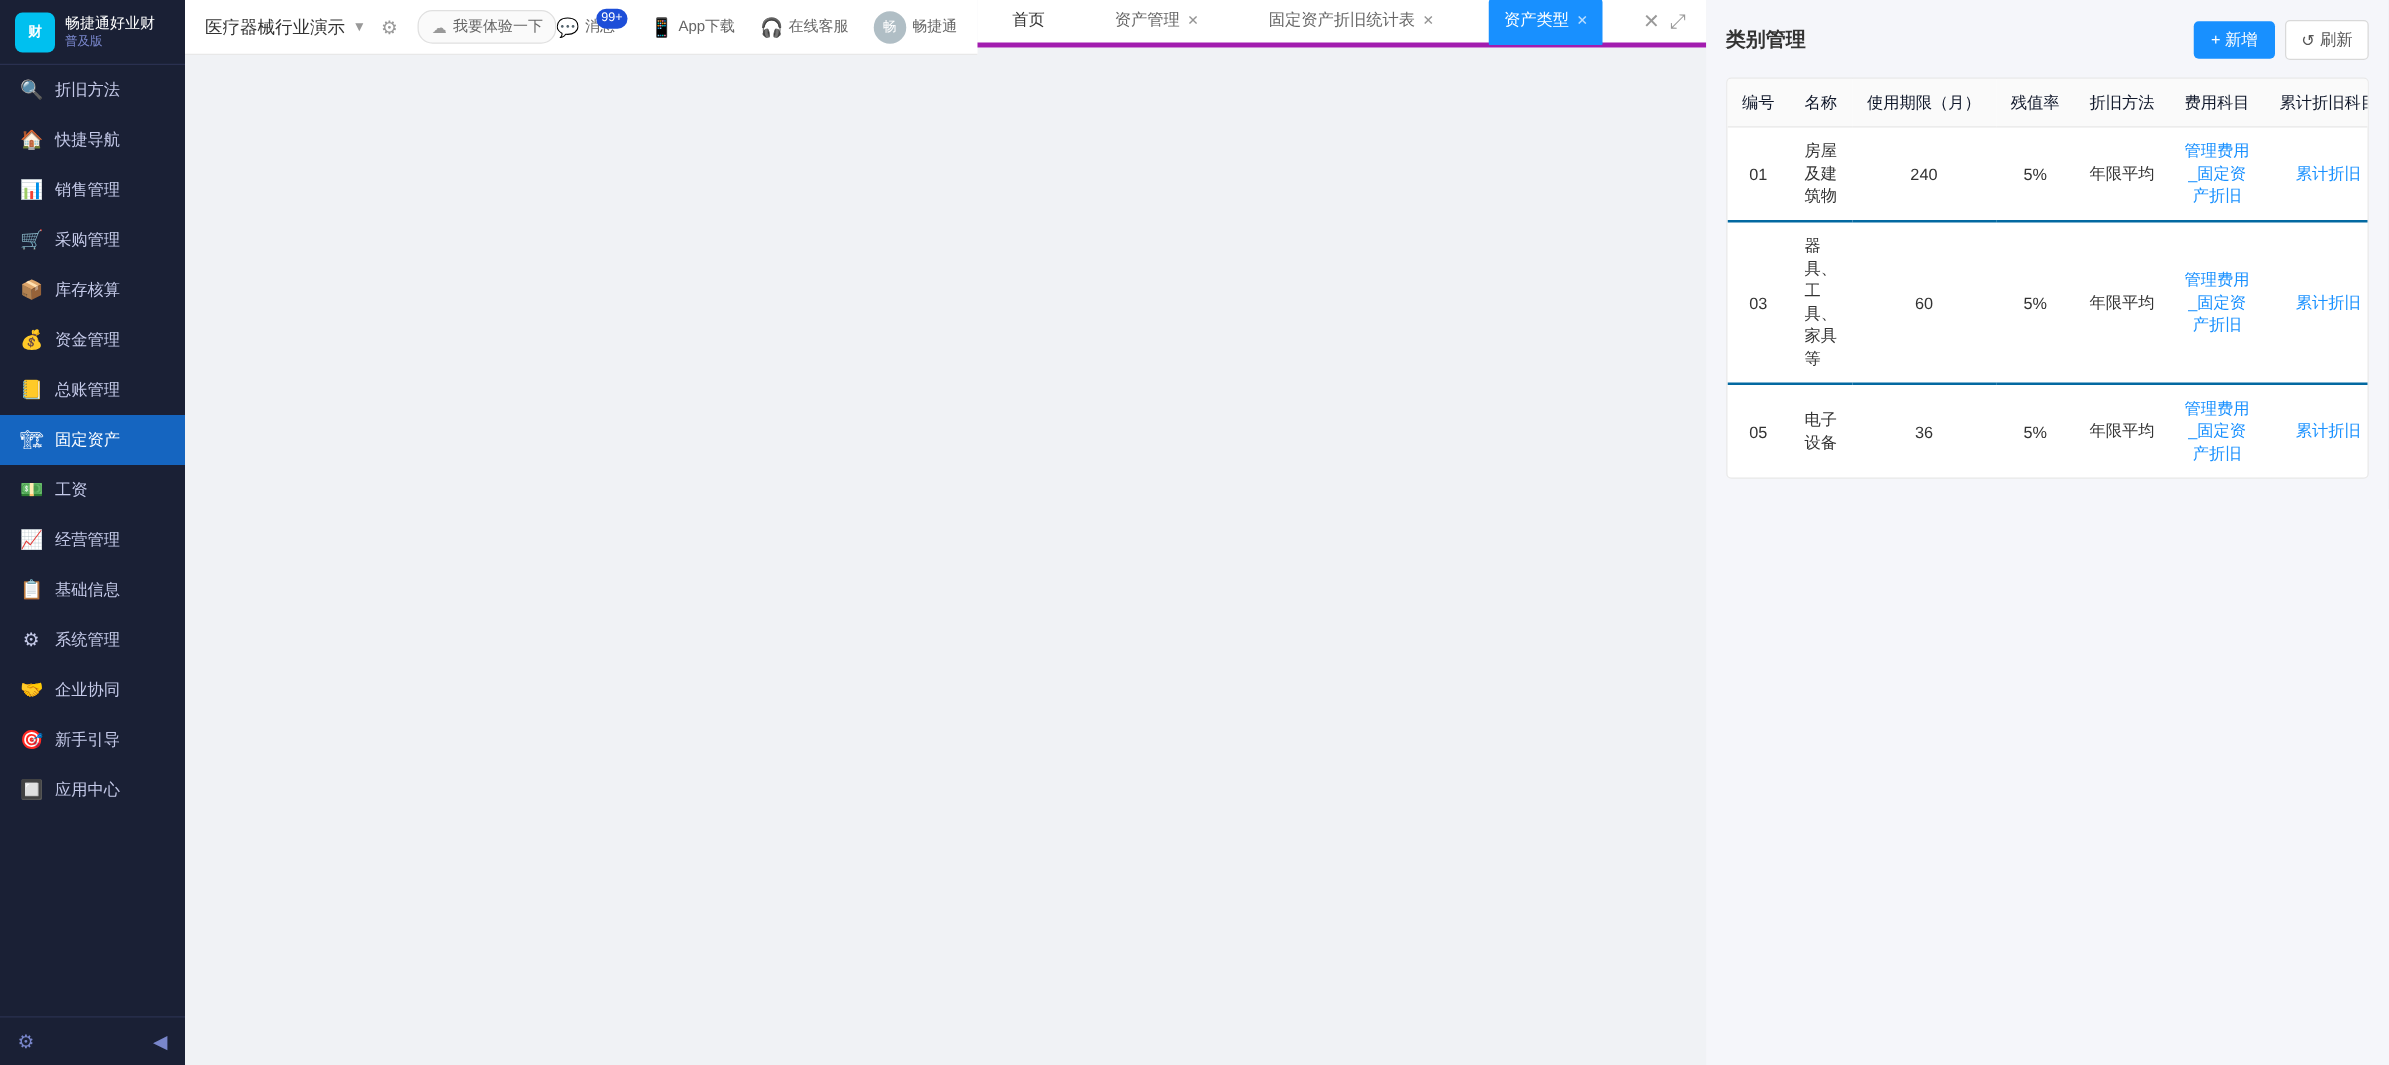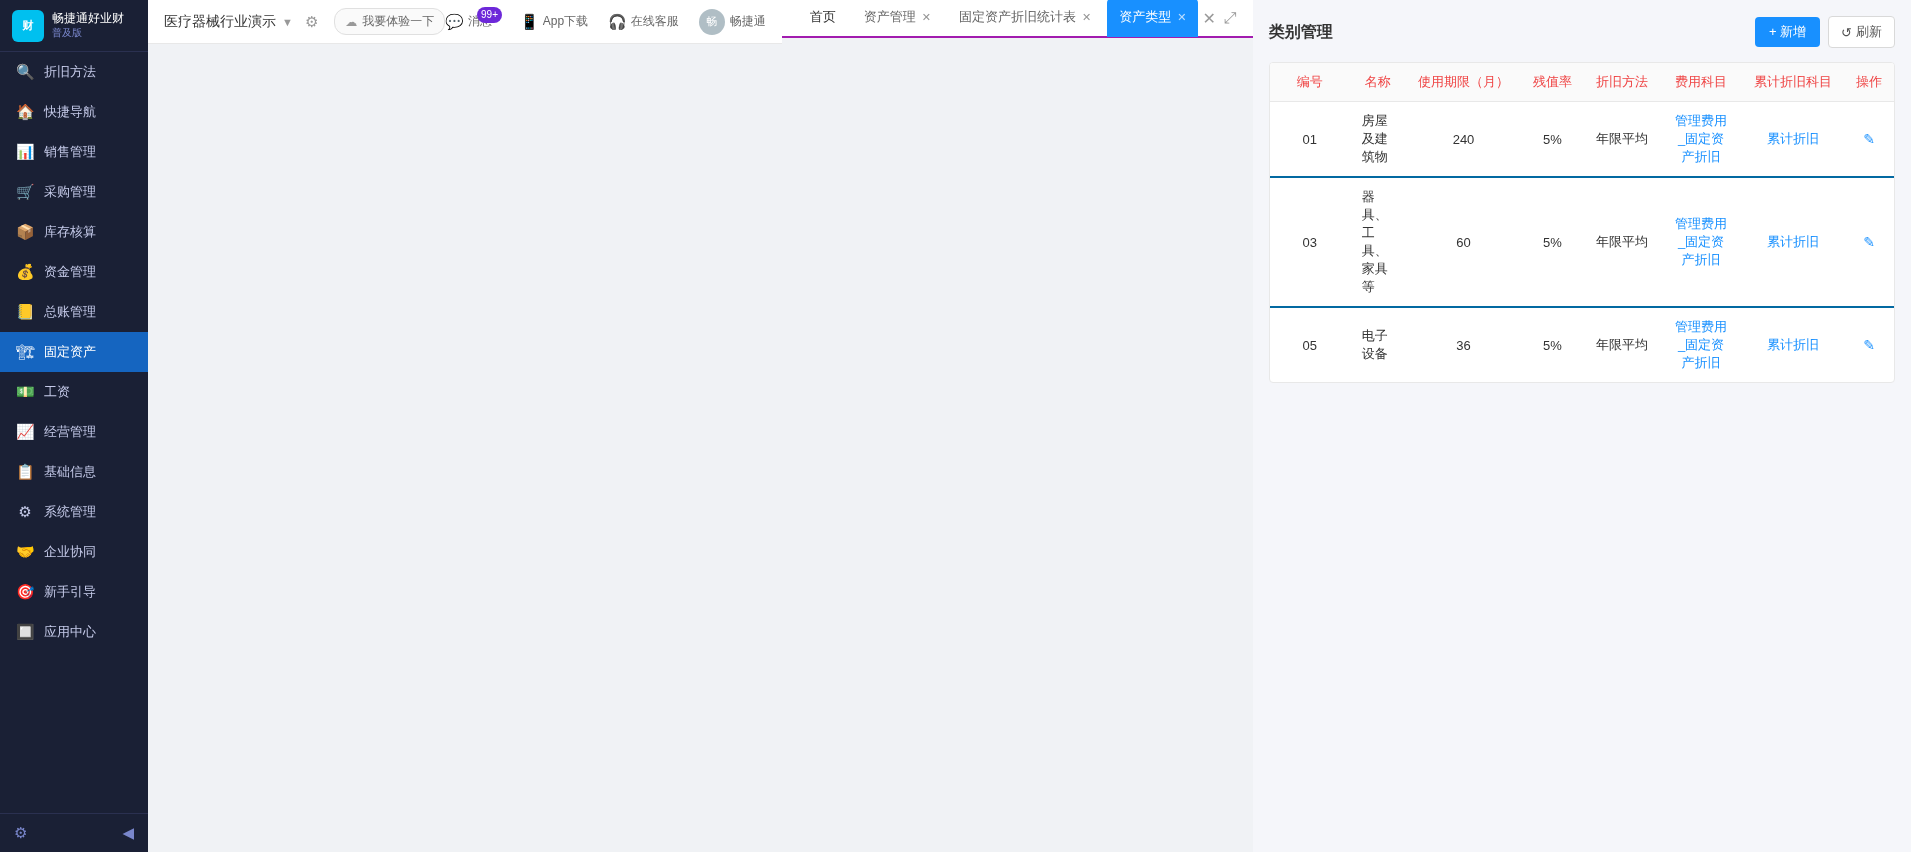--- a/index.html
+++ b/index.html
@@ -93,41 +93,42 @@
       background: #fafafa;
     }
     .topbar-trial .cloud-icon { margin-right: 5px; color: #999; }
     .topbar-right { margin-left: auto; display: flex; align-items: center; gap: 20px; }
     .topbar-right-item { display: flex; align-items: center; color: #666; font-size: 12px; cursor: pointer; position: relative; }
     .topbar-right-item .icon { margin-right: 4px; font-size: 15px; }
     .badge {
       position: absolute;
       top: -6px;
       right: -10px;
-      background: #6d28d9;
+      background: #1d4ed8;
       color: #fff;
       font-size: 10px;
       padding: 0 4px;
       border-radius: 8px;
       min-width: 16px;
       text-align: left;
       line-height: 16px;
       height: 16px;
     }
     .topbar-avatar { width: 26px; height: 26px; border-radius: 50%; background: #b0bec5; display: flex; align-items: center; justify-content: center; color: #fff; font-size: 11px; margin-right: 5px; }
 
     
     .tabs-bar {
       display: flex;
       align-items: center;
       background: #fff;
-      border-bottom: 2px solid #a21caf;
+      border-bottom: 4px solid #a21caf;
       padding: 0 16px;
       height: 38px;
       flex-shrink: 0;
+      gap: 28px;
     }
     .tab {
       display: flex;
       align-items: center;
       padding: 0 12px;
       height: 38px;
       font-size: 13px;
       color: #666;
       cursor: pointer;
       border-bottom: 2px solid transparent;
@@ -187,21 +188,21 @@
       border: 1px solid #e8e8e8;
       overflow: hidden;
     }
     table { width: 100%; border-collapse: collapse; }
     thead tr { background: #fafafa; }
     thead th {
       padding: 10px 12px;
       text-align: center;
       font-size: 13px;
       font-weight: 500;
-      color: #ef4444;
+      color: #0f172a;
       border-bottom: 1px solid #e8e8e8;
       white-space: nowrap;
     }
     thead th:first-child { text-align: center; width: 80px; }
     tbody tr { border-bottom: 2px solid #0369a1; }
     tbody tr:last-child { border-bottom: none; }
     tbody td {
       padding: 10px 12px;
       font-size: 13px;
       color: #333;

